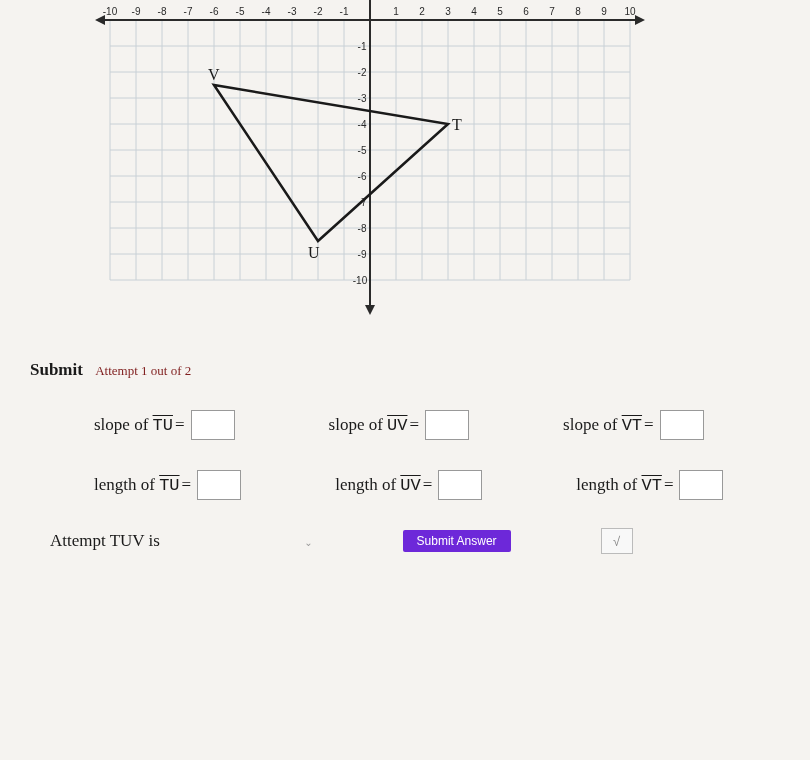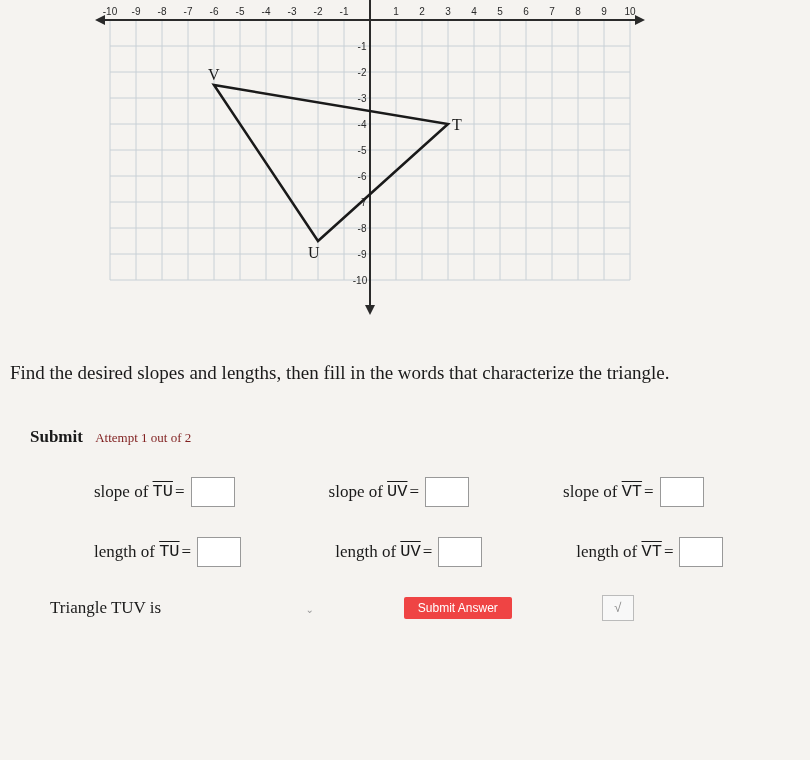--- a/index.html
+++ b/index.html
@@ -16,21 +16,21 @@
 .answer-section { padding: 40px 0 0 30px; }
 .answer-header { font-size: 17px; color: #1a1a1a; }
 .attempt { font-size: 13px; color: #7f1d1d; margin-left: 8px; }
 .row { display: flex; gap: 50px; padding: 30px 0 0 20px; align-items: center; }
 .field-group { display: flex; align-items: center; font-size: 17px; color: #1a1a1a; margin-left: 44px; }
 .overline { text-decoration: overline; text-decoration-thickness: 1px; font-family: Liberation Mono, monospace; }
 .eq { margin: 0 6px 0 2px; }
 .input-box { width: 44px; height: 30px; border: 1px solid #999; background: #fff; font-size: 14px; text-align: center; }
 .bottom-row { display: flex; align-items: center; padding: 28px 0 0 20px; gap: 90px; }
 .triangle-type { font-size: 17px; color: #1a1a1a; }
-.submit-btn { background: #ef4444; color: #fff; border: none; padding: 4px 14px; font-size: 12px; font-family: Arial, sans-serif; cursor: pointer; border-radius: 2px; }
+.submit-btn { background: #6d28d9; color: #fff; border: none; padding: 4px 14px; font-size: 12px; font-family: Arial, sans-serif; cursor: pointer; border-radius: 2px; }
 .sqrt-btn { width: 32px; height: 26px; border: 1px solid #bbb; background: #f8f8f8; color: #888; font-size: 13px; cursor: pointer; }
 .dropdown-caret { font-size: 10px; color: #999; margin-left: 140px; }
 </style>
 </head>
 <body>
 
 <div class="page">
   <div class="graph-area">
     <svg class="graph-svg" viewBox="0 0 560 320">
       <g>
@@ -105,21 +105,20 @@
         <text class="tick-label" x="272" y="258">-9</text>
         <text class="tick-label" x="270" y="284">-10</text>
       </g>
       <polygon class="tri-line" points="124,85 228,241 358,124"></polygon>
       <text class="point-label" x="118" y="80">V</text>
       <text class="point-label" x="218" y="258">U</text>
       <text class="point-label" x="362" y="130">T</text>
     </svg>
   </div>
 
-  <div class="instructions">Find the desired slopes and lengths, then fill in the words that characterize the triangle.</div>
 
   <div class="answer-section">
     <div class="answer-header">
       <strong>Submit</strong>
       <span class="attempt">Attempt 1 out of 2</span>
     </div>
 
     <div class="row">
       <div class="field-group">
         <span>slope of</span>&nbsp;<span class="overline">TU</span><span class="eq">=</span>
@@ -145,20 +144,20 @@
         <input class="input-box" style="">
       </div>
       <div class="field-group">
         <span>length of</span>&nbsp;<span class="overline">VT</span><span class="eq">=</span>
         <input class="input-box" style="">
       </div>
     </div>
 
     <div class="bottom-row">
       <div class="triangle-type">
-        <span>Triangle TUV is</span>
+        <span>Attempt TUV is</span>
         <span class="dropdown-caret">⌄</span>
       </div>
       <button class="submit-btn">Submit Answer</button>
       <button class="sqrt-btn">√</button>
     </div>
   </div>
 </div>
 
 </body></html>

